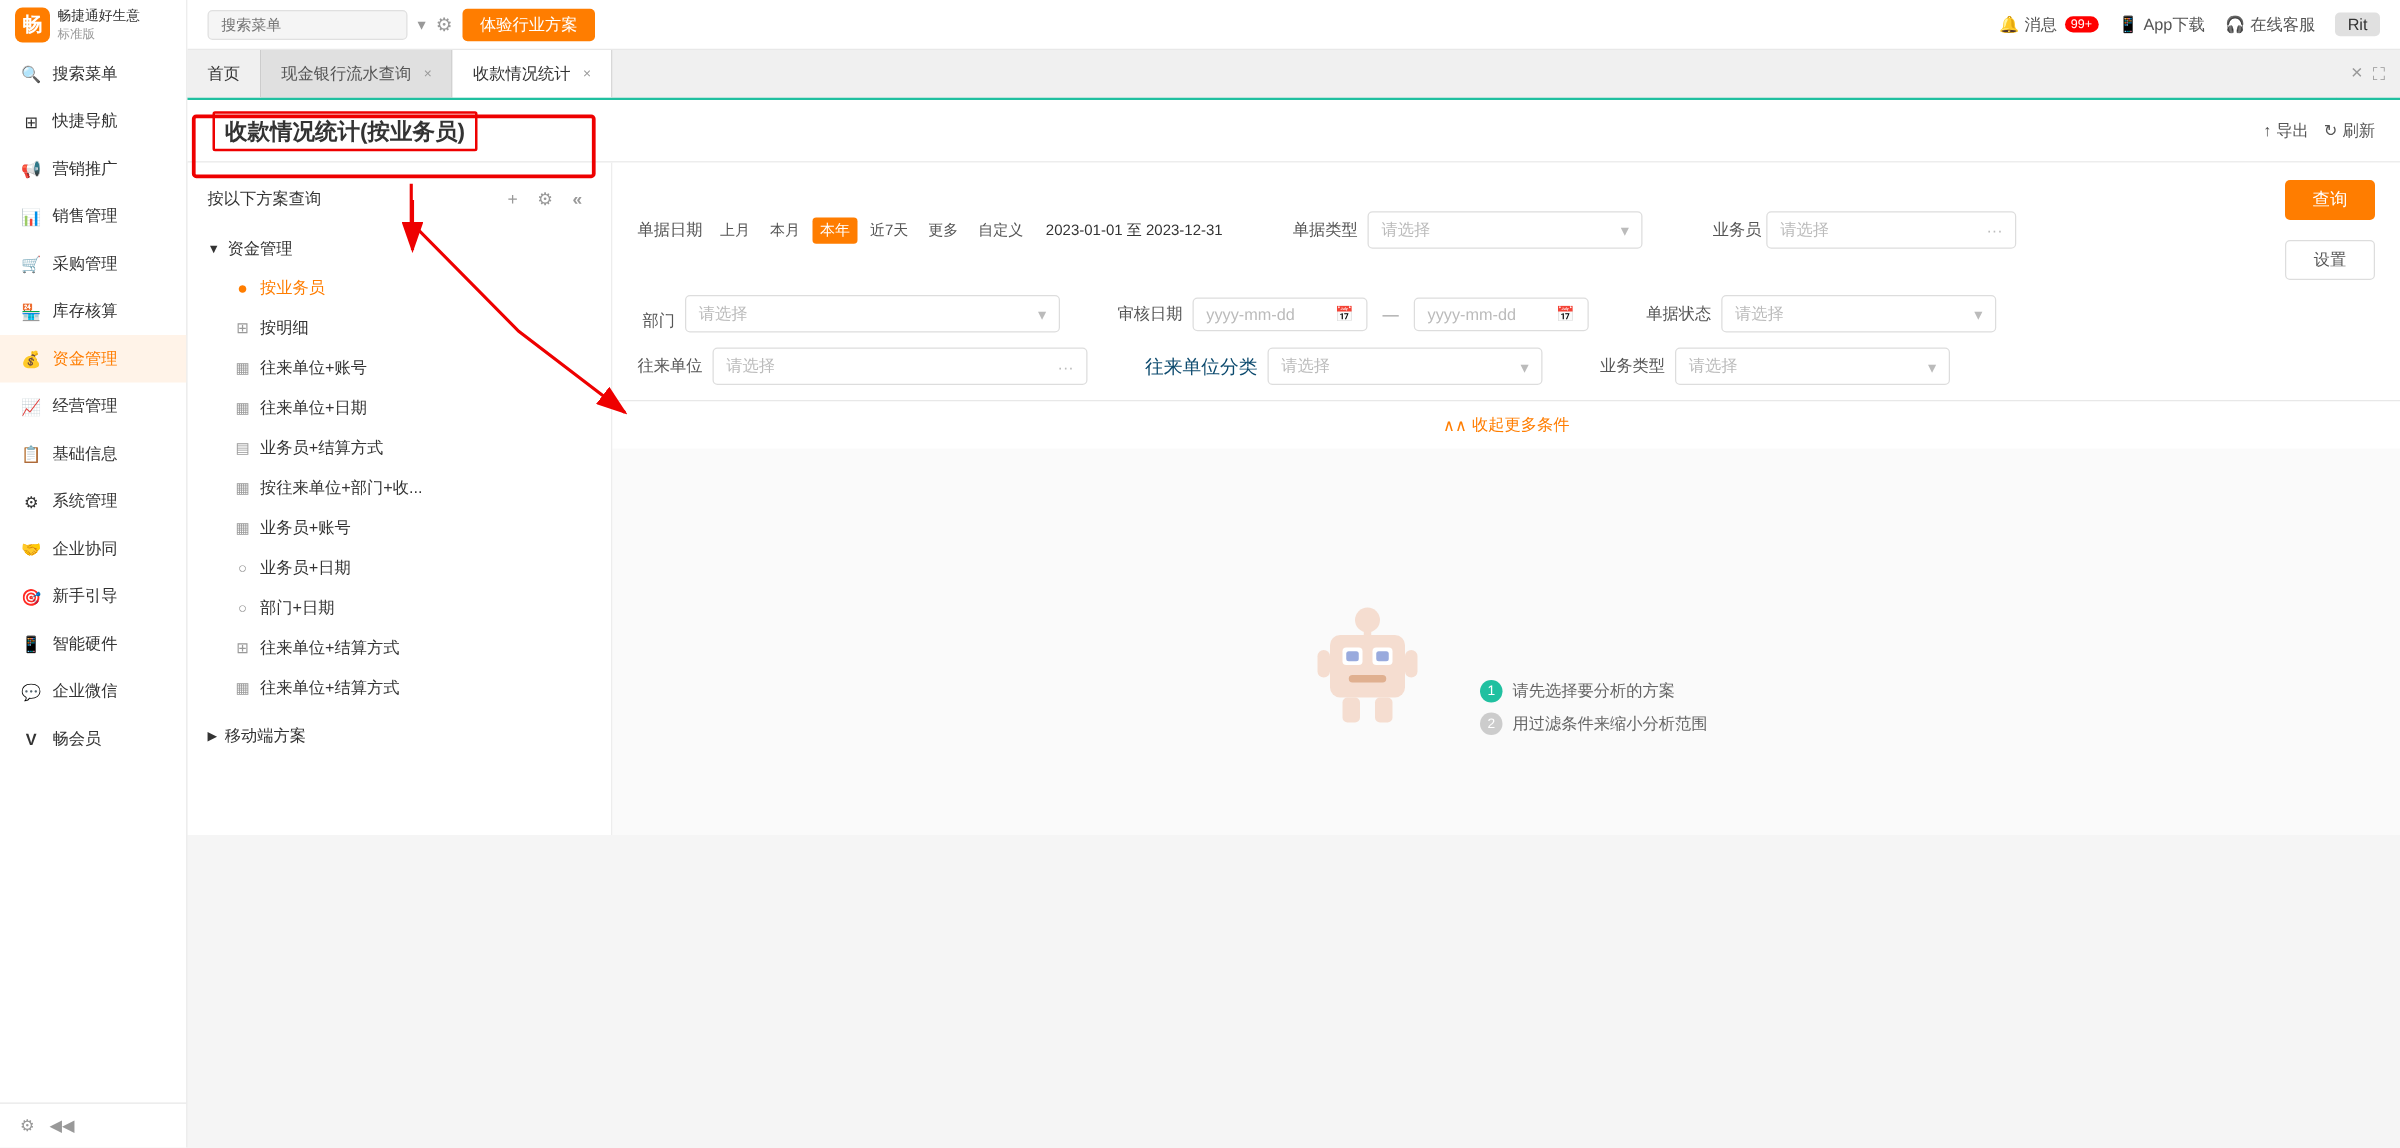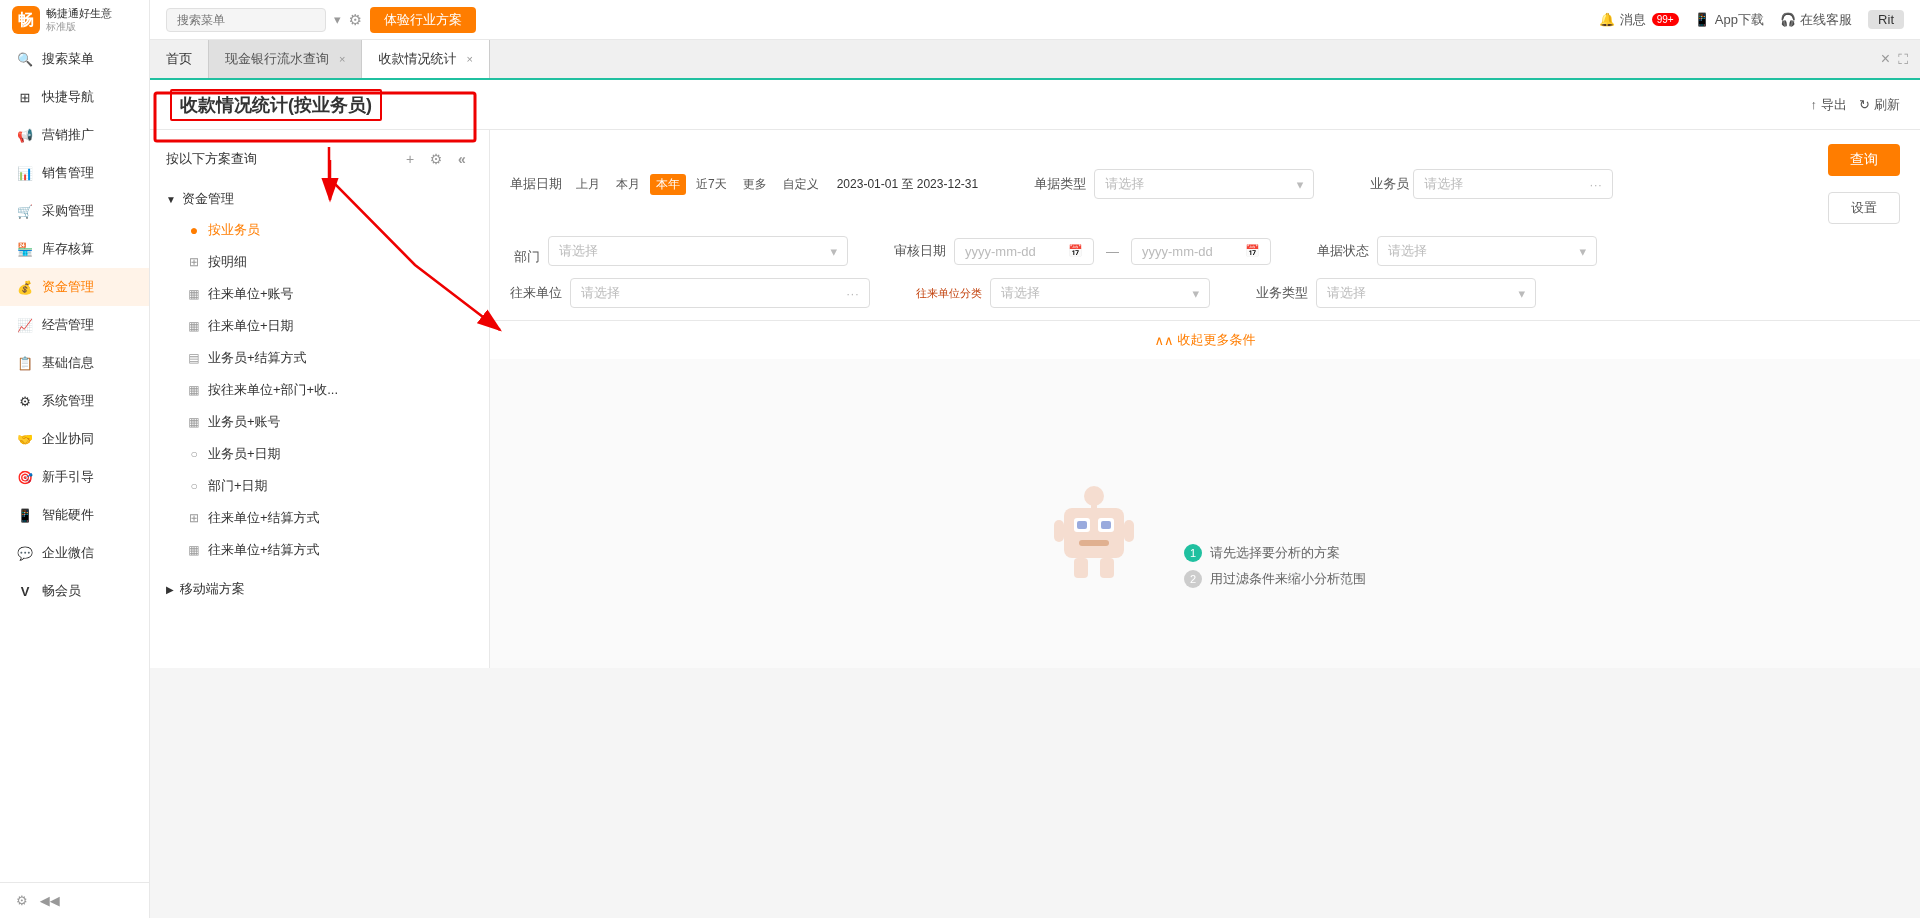--- a/index.html
+++ b/index.html
@@ -608,21 +608,21 @@
         <div style="display:flex; align-items:flex-start; gap:16px; margin-bottom:12px;">
           <div style="display:flex; align-items:center; gap:8px;">
             <span style="color:#555; font-size:13px; min-width:45px; text-align:right;">往来单位</span>
             <div class="select-control" style="min-width:300px;">
               <span style="color:#bbb;">请选择</span>
               <span style="color:#bbb;">···</span>
             </div>
           </div>
 
           <div style="display:flex; align-items:center; gap:8px; margin-left:30px;">
-            <span style="color:#c2410c; font-size:11px;">往来单位分类</span>
+            <span style="color:#0c4a6e; font-size:15px;">往来单位分类</span>
             <div class="select-control" style="min-width:220px;">
               <span style="color:#bbb;">请选择</span>
               <span style="color:#bbb;">▾</span>
             </div>
           </div>
 
           <div style="display:flex; align-items:center; gap:8px; margin-left:30px;">
             <span style="color:#555; font-size:13px;">业务类型</span>
             <div class="select-control" style="min-width:220px;">
               <span style="color:#bbb;">请选择</span>

